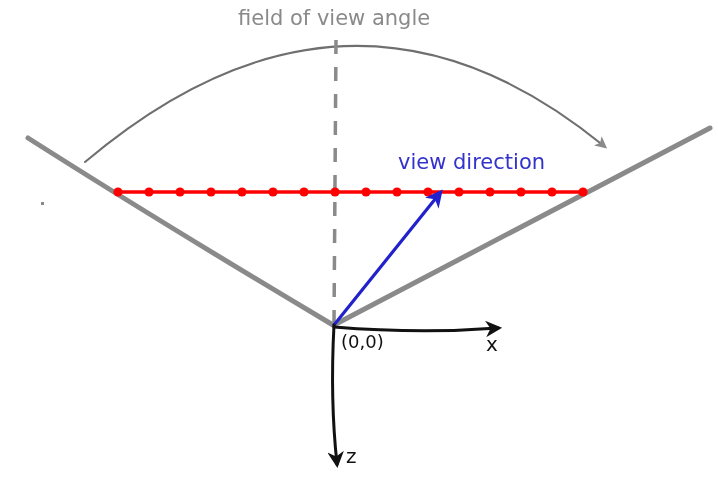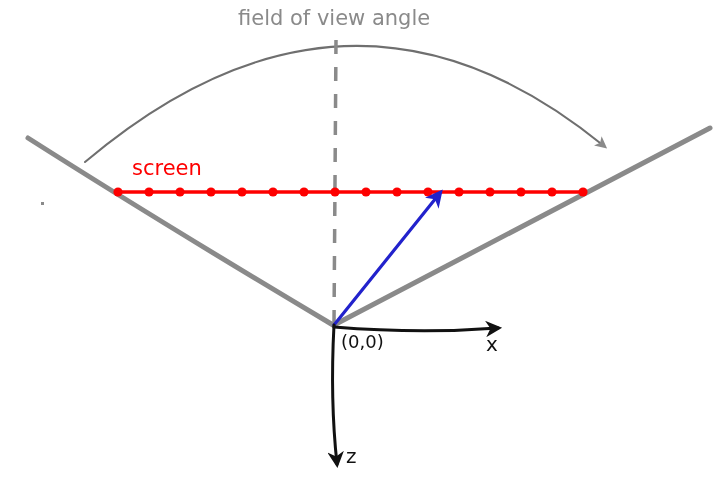--- a/index.html
+++ b/index.html
@@ -107,22 +107,22 @@
     <path d="M 334 327 Q 420 334 498 328" fill="none" stroke="#111111" stroke-width="3" stroke-linecap="round" marker-end="url(#black-arrow)"></path>
 
     <path d="M 334 325 Q 330 400 337 464" fill="none" stroke="#111111" stroke-width="3" stroke-linecap="round" marker-end="url(#black-arrow)"></path>
 
   </svg>
 
   <div class="speck"></div>
 
   <div class="lbl lbl-fov">field of view angle</div>
 
-  <div class="lbl lbl-screen">screen</div>
 
+  <div class="lbl lbl-view">view direction</div>
 
   <div class="lbl lbl-origin">(0,0)</div>
 
   <div class="lbl lbl-x">x</div>
 
   <div class="lbl lbl-z">z</div>
 
 </div>
 
 </body></html>

